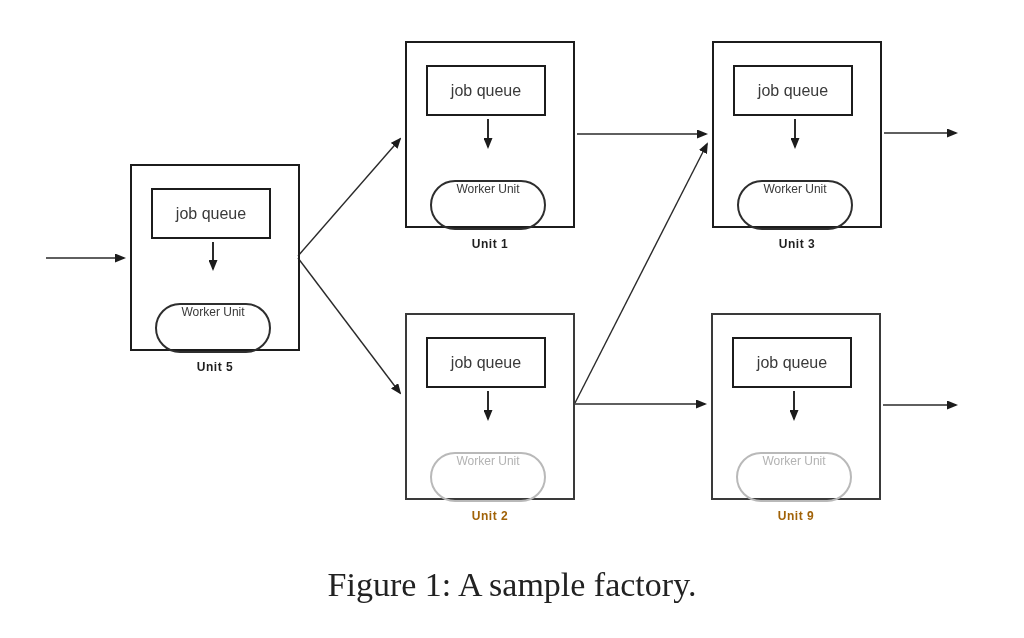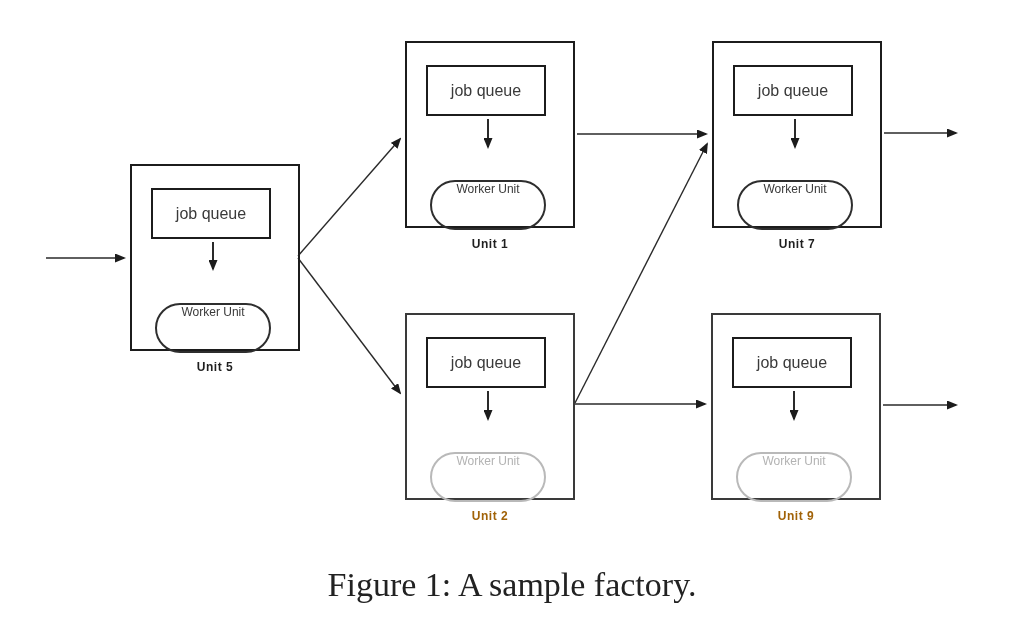--- a/index.html
+++ b/index.html
@@ -120,21 +120,21 @@
   </div>
 
   <div class="unit" style="left:712px; top:41px;">
     <div class="unit-box"></div>
     <div class="job-queue">
       <span>job queue</span>
     </div>
     <div class="worker">
       <span>Worker Unit</span>
     </div>
-    <div class="unit-label">Unit 7</div>
+    <div class="unit-label">Unit 3</div>
   </div>
 
   <div class="unit faded-worker" style="left:711px; top:313px;">
     <div class="unit-box"></div>
     <div class="job-queue">
       <span>job queue</span>
     </div>
     <div class="worker">
       <span>Worker Unit</span>
     </div>

